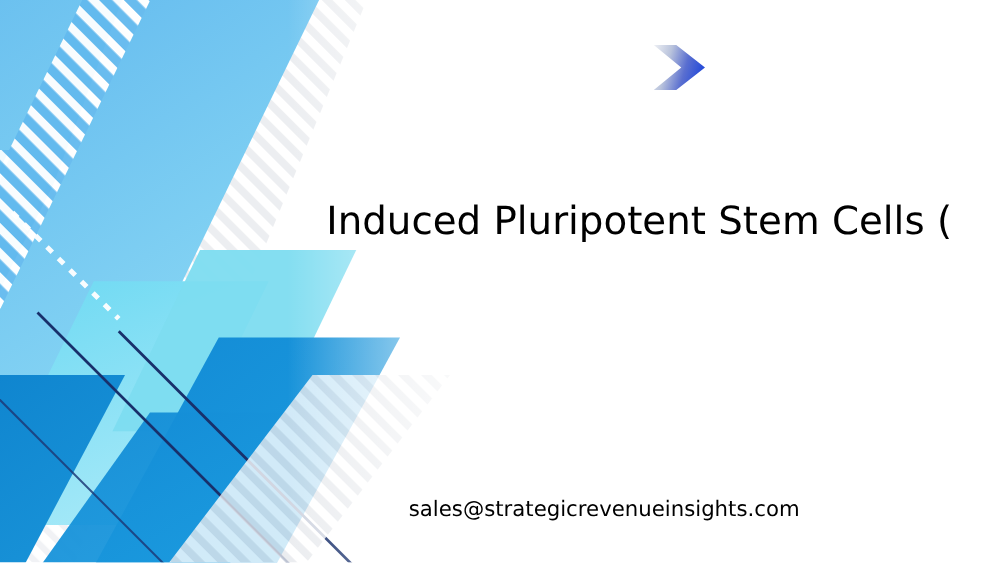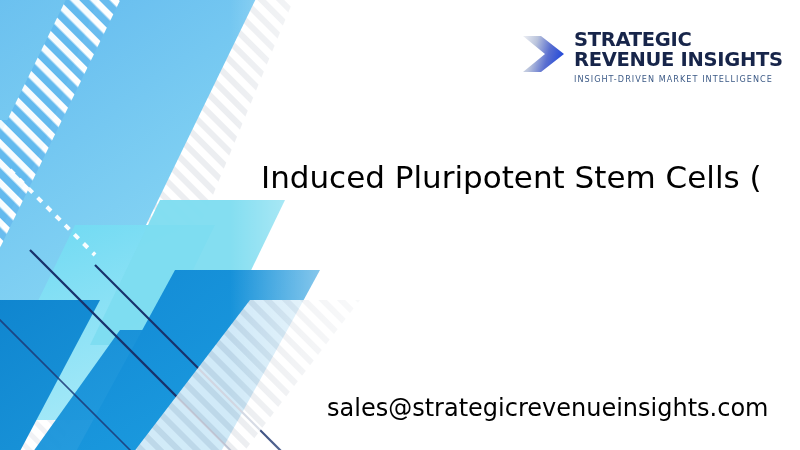--- a/index.html
+++ b/index.html
@@ -79,21 +79,21 @@
     white-space: nowrap;
     font-weight: normal;
     margin: 0;
   }
 
   
   #contact-email {
     position: absolute;
     left: 327px;
     top: 393px;
-    font-size: 24px;
+    font-size: 17px;
     line-height: 30px;
     color: #000000;
     white-space: nowrap;
   }
 </style>
 </head>
 <body>
 
 <div id="slide">
 
@@ -190,24 +190,19 @@
           <linearGradient id="gChev" x1="0" y1="0" x2="1" y2="0.25">
             <stop offset="0%" stop-color="#eef0f4"></stop>
             <stop offset="35%" stop-color="#b9c3dc"></stop>
             <stop offset="70%" stop-color="#5a6fd0"></stop>
             <stop offset="100%" stop-color="#2b4fd8"></stop>
           </linearGradient>
         </defs>
         <path d="M2,5 L20,5 L43,23 L20,41 L2,41 L24,23 Z" fill="url(#gChev)"></path>
       </svg>
     </div>
-    <div id="logo-text">
-      <div class="logo-line">STRATEGIC</div>
-      <div class="logo-line">REVENUE INSIGHTS</div>
-      <div id="logo-tagline">INSIGHT-DRIVEN MARKET INTELLIGENCE</div>
-    </div>
   </div>
 
   <h1 id="report-title">Induced Pluripotent Stem Cells (</h1>
 
   <div id="contact-email">sales@strategicrevenueinsights.com</div>
 
 </div>
 
 </body></html>

